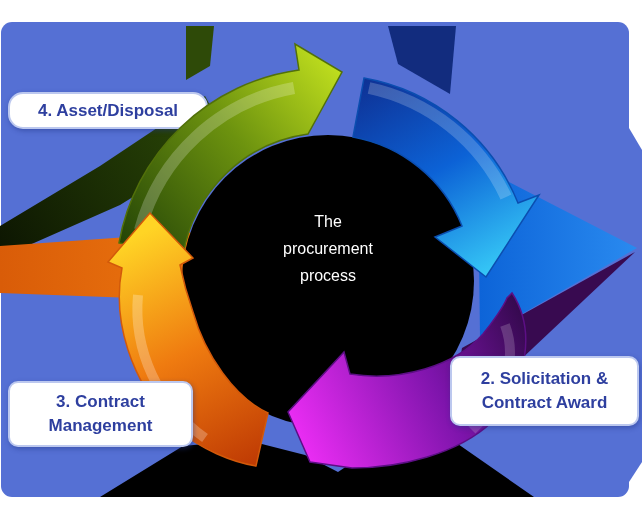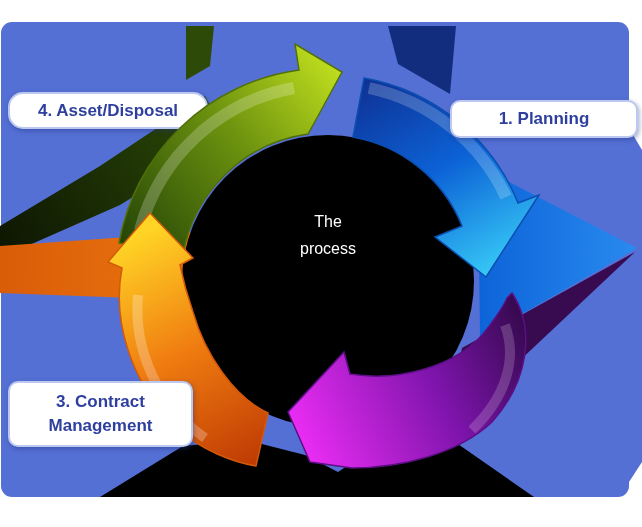--- a/index.html
+++ b/index.html
@@ -98,28 +98,30 @@
     <path d="M364,78 A205,205 0 0 1 518,203 L539,195 L486,277 L435,237 L462,226 A145,145 0 0 0 353,137 Z" fill="url(#gBlue)" stroke="#0b4eb0" stroke-width="1.5"></path>
     <path d="M369,88 A196,196 0 0 1 506,197" fill="none" stroke="#ffffff" stroke-opacity="0.2" stroke-width="12"></path>
 
     <path d="M512,293 C536,330 528,382 492,422 C458,454 400,468 352,468 L310,462 L288,412 L344,352 L350,374 C400,382 455,366 483,334 C492,323 504,306 507,298 Z" fill="url(#gPurple)" stroke="#5c0f85" stroke-width="1.5"></path>
     <path d="M505,325 C518,360 505,398 472,430" fill="none" stroke="#ffffff" stroke-opacity="0.18" stroke-width="10"></path>
 
     <path d="M150,213 L108,262 L122,268 C112,320 130,380 175,428 C202,450 232,462 256,466 L268,413 C235,398 205,355 193,312 C187,295 183,280 180,265 L193,258 Z" fill="url(#gOrange)" stroke="#d2590a" stroke-width="1.5"></path>
     <path d="M138,295 C133,350 158,405 205,438" fill="none" stroke="#ffffff" stroke-opacity="0.25" stroke-width="10"></path>
   </svg>
 
-  <div class="label-box box-planning">
-    <span>1. Planning</span>
+
+  <div class="label-box box-solicit">
+    <span>2. Solicitation &amp;</span>
+    <span>Contract Award</span>
   </div>
-
 
   <div class="label-box box-contract">
     <span>3. Contract</span>
     <span>Management</span>
   </div>
 
   <div class="center-text">
     <div>The</div>
+    <div>procurement</div>
     <div>process</div>
   </div>
 
 </div>
 
 </body></html>

